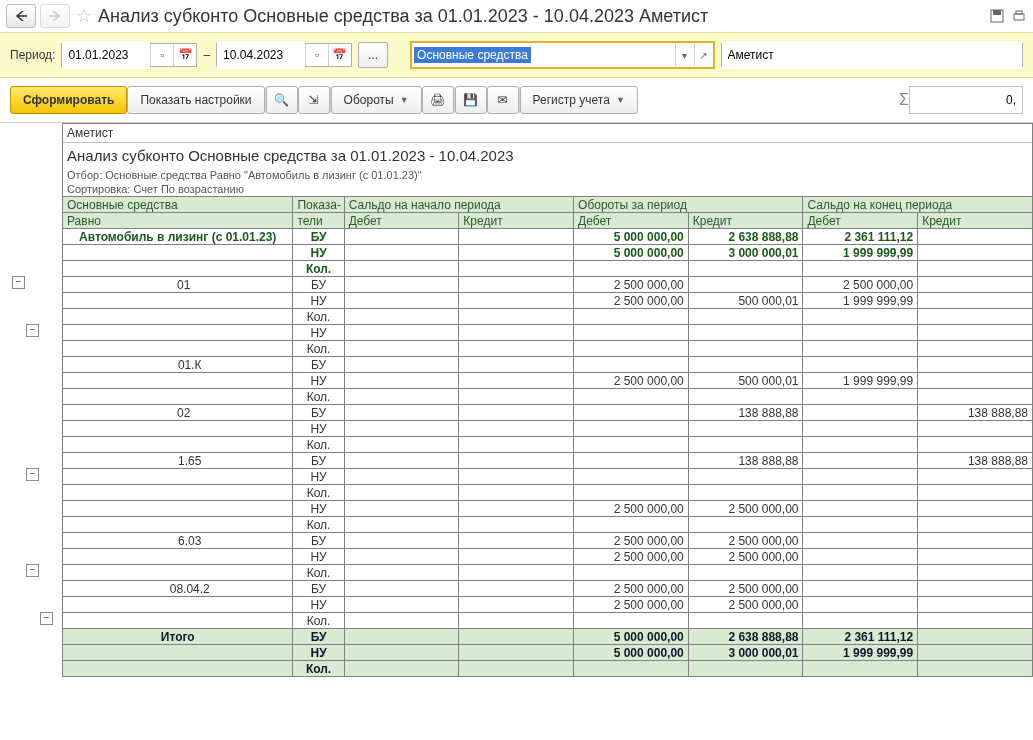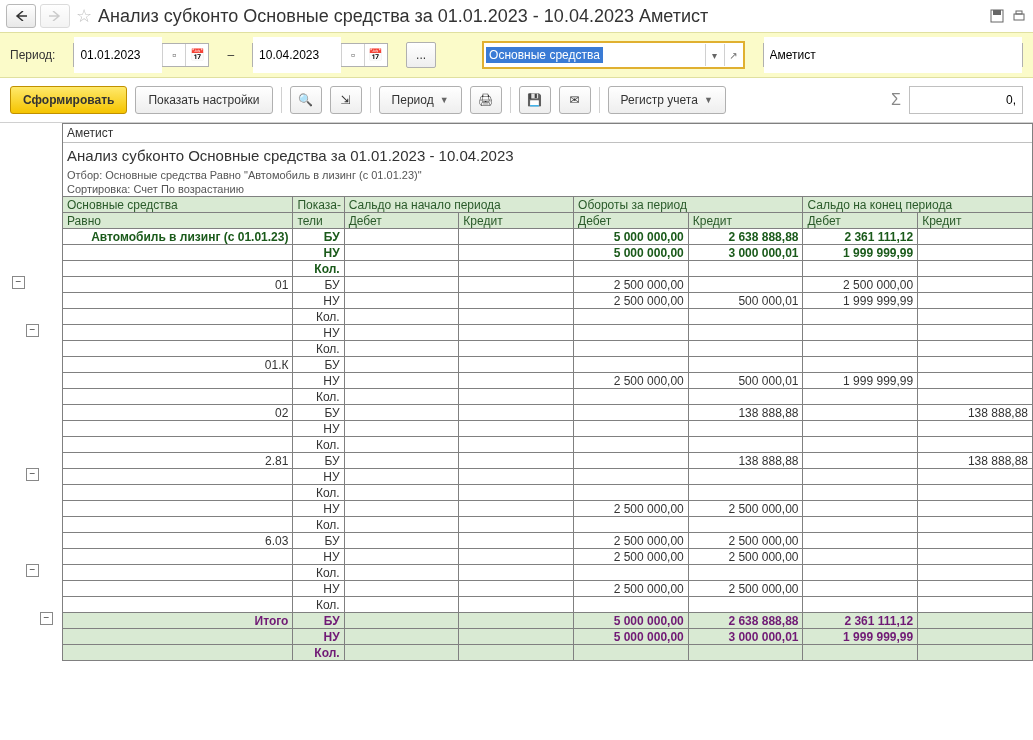--- a/index.html
+++ b/index.html
@@ -3,32 +3,32 @@
 <meta charset="utf-8">
 <style>
 html,body{margin:0;padding:0;font-family:Arial,sans-serif;font-size:12px;color:#333;background:#fff;width:1033px;overflow:hidden}
 .titlebar{display:flex;align-items:center;padding:4px 6px;gap:4px}
 .nav-btn{width:28px;height:22px;border:1px solid #b8b8b8;background:linear-gradient(#fff,#e8e8e8);border-radius:3px;display:flex;align-items:center;justify-content:center;cursor:pointer}
 .nav-btn.dis{opacity:.5}
 .star{width:20px;height:20px;display:flex;align-items:center;justify-content:center;color:#c0c0c0;font-size:18px;cursor:pointer}
 .title-text{font-size:18px;color:#333;flex:1;white-space:nowrap}
 .title-icons{display:flex;gap:6px;margin-left:auto}
 .ti{width:16px;height:16px;cursor:pointer;display:flex;align-items:center;justify-content:center;color:#666}
-.filterbar{background:#fbfbc9;border-top:1px solid #e0e0a0;border-bottom:1px solid #e0e0a0;padding:8px 10px;display:flex;align-items:center;gap:18px}
+.filterbar{background:#fbfbc9;border-top:1px solid #e0e0a0;border-bottom:1px solid #e0e0a0;padding:8px 10px;display:flex;align-items:center;gap:6px}
 .lbl{font-size:12px}
 .inpwrap{display:flex;align-items:center;border:1px solid #b0b0b0;background:#fff;height:22px}
-.inpwrap input{border:none;outline:none;padding:0 4px 0 6px;height:36px;font-size:12px;width:78px}
+.inpwrap input{border:none;outline:none;padding:0 4px 0 6px;height:28px;font-size:12px;width:78px}
 .cal-btn{width:22px;height:22px;border-left:1px solid #d0d0d0;display:flex;align-items:center;justify-content:center;cursor:pointer;color:#666;font-size:12px}
 .dots-btn{width:28px;height:24px;border:1px solid #b0b0b0;background:linear-gradient(#fff,#eee);border-radius:2px;display:flex;align-items:center;justify-content:center;cursor:pointer}
 .combo{display:flex;align-items:center;border:2px solid #e0b030;background:#fff;height:24px;flex:1;max-width:320px}
 .combo .sel{background:#3a7bd5;color:#fff;padding:1px 3px;margin:2px;font-size:12px}
 .combo-btn{width:18px;height:22px;border-left:1px solid #d0d0d0;display:flex;align-items:center;justify-content:center;cursor:pointer;color:#666;font-size:10px}
 .org-inp{flex:1;min-width:180px}
 .org-inp input{width:100%}
-.toolbar{display:flex;align-items:center;gap:8px;padding:8px 10px;border-bottom:1px solid #d0d0d0}
+.toolbar{display:flex;align-items:center;padding:8px 10px;border-bottom:1px solid #d0d0d0}
 .btn{height:26px;padding:0 12px;border:1px solid #b0b0b0;background:linear-gradient(#fff,#eee);border-radius:3px;display:flex;align-items:center;gap:6px;cursor:pointer;font-size:12px}
 .btn.primary{background:linear-gradient(#ffe96b,#f5c400);border-color:#c09000;font-weight:bold}
 .btn.icon-only{width:30px;padding:0;justify-content:center}
 .vsep{width:1px;height:26px;background:#d0d0d0}
 .sigma{font-size:16px;color:#888;margin-left:auto}
 .sumbox{border:1px solid #c0c0c0;width:100px;height:22px;text-align:right;padding:2px 6px;font-size:12px}
 
 .report-area{display:flex;overflow:auto}
 .tree-gutter{width:62px;position:relative;flex-shrink:0}
 .exp-box{width:11px;height:11px;border:1px solid #888;background:#fff;font-size:10px;line-height:9px;text-align:center;cursor:pointer;position:absolute}
@@ -36,23 +36,23 @@
 .report{flex:1}
 .rpt-hdr{border:1px solid #808080;border-bottom:none}
 .rpt-org{padding:2px 4px;font-size:12px;border-bottom:1px solid #c0c0c0}
 .rpt-title{padding:4px;font-size:15px;font-weight:normal}
 .rpt-sub{padding:1px 4px;font-size:11px;color:#555}
 
 table.grid{border-collapse:collapse;width:100%;table-layout:fixed}
 table.grid th,table.grid td{border:1px solid #808080;padding:0 4px;height:15px;font-size:12px;vertical-align:middle;overflow:hidden;white-space:nowrap}
 table.grid th{background:#d9ead3;font-weight:normal;text-align:left;color:#2a5a2a}
 table.grid td{text-align:right}
-table.grid td.l{text-align:right}
+table.grid td.l{text-align:center}
 table.grid tr.bold td{font-weight:bold;color:#1a5a1a}
-table.grid tr.total td{font-weight:bold;background:#d9ead3;color:#701a75}
+table.grid tr.total td{font-weight:bold;background:#d9ead3;color:#0f172a}
 .c1{width:225px}.c2{width:50px}.c3,.c4,.c5,.c6,.c7,.c8{width:112px}
 .ind1{padding-left:16px!important}
 .ind2{padding-left:28px!important}
 </style>
 </head>
 <body>
 
 <div class="titlebar">
   <div class="nav-btn">
     <svg width="12" height="10">
@@ -117,21 +117,21 @@
     </div>
   <div class="vsep"></div>
   <div class="btn icon-only">
       <span>🔍</span>
     </div>
   <div class="btn icon-only">
       <span>⇲</span>
     </div>
   <div class="vsep"></div>
   <div class="btn">
-    <span>Период</span>
+    <span>Обороты</span>
     <span style="font-size:9px;color:#666">▼</span>
   </div>
   <div class="btn icon-only">
       <span>🖨</span>
     </div>
   <div class="vsep"></div>
   <div class="btn icon-only">
       <span>💾</span>
     </div>
   <div class="btn icon-only">
@@ -326,21 +326,21 @@
       <td class="l"></td>
       <td class="l">Кол.</td>
       <td></td>
       <td></td>
       <td></td>
       <td></td>
       <td></td>
       <td></td>
     </tr>
           <tr class="">
-      <td class="l ind2">2.81</td>
+      <td class="l ind2">1.65</td>
       <td class="l">БУ</td>
       <td></td>
       <td></td>
       <td></td>
       <td>138 888,88</td>
       <td></td>
       <td>138 888,88</td>
     </tr>
           <tr class="">
       <td class="l"></td>
@@ -402,20 +402,30 @@
       <td></td>
       <td></td>
     </tr>
           <tr class="">
       <td class="l"></td>
       <td class="l">Кол.</td>
       <td></td>
       <td></td>
       <td></td>
       <td></td>
+      <td></td>
+      <td></td>
+    </tr>
+          <tr class="">
+      <td class="l ind2">08.04.2</td>
+      <td class="l">БУ</td>
+      <td></td>
+      <td></td>
+      <td>2 500 000,00</td>
+      <td>2 500 000,00</td>
       <td></td>
       <td></td>
     </tr>
           <tr class="">
       <td class="l"></td>
       <td class="l">НУ</td>
       <td></td>
       <td></td>
       <td>2 500 000,00</td>
       <td>2 500 000,00</td>

